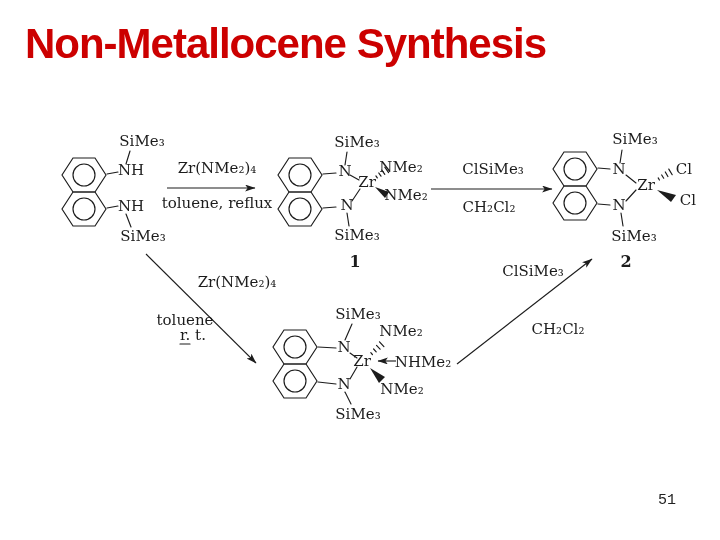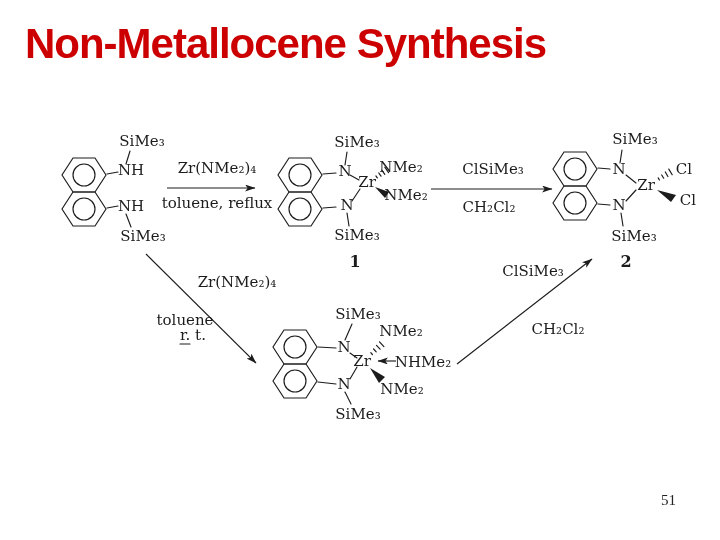--- a/index.html
+++ b/index.html
@@ -7,21 +7,21 @@
     width:720px;height:540px;background:#ffffff;position:relative;
     overflow:hidden;font-family:"Liberation Sans",sans-serif;
   }
   .slide-title{
     position:absolute;top:22px;left:0;width:571px;text-align:center;
     font-family:"Liberation Sans",sans-serif;font-weight:bold;
     font-size:42px;line-height:1.05;color:#CC0000;letter-spacing:-1px;
   }
   .page-number{
     position:absolute;top:492px;right:44px;
-    font-family:Liberation Serif, serif;font-size:15px;color:#222222;
+    font-family:Liberation Mono, monospace;font-size:15px;color:#222222;
   }
   svg.scheme{position:absolute;left:0;top:0;}
   .atxt{
     font-family:"DejaVu Serif","Liberation Serif",serif;
     font-size:15px;fill:#1c1c1c;text-anchor:middle;dominant-baseline:middle;
   }
   .cnum{font-weight:bold;font-size:16px;}
   .bond{stroke:#1c1c1c;stroke-width:1.15;fill:none;stroke-linecap:round;}
   .ring{stroke:#1c1c1c;stroke-width:1.15;fill:none;}
   .wedge{fill:#1c1c1c;stroke:none;}

